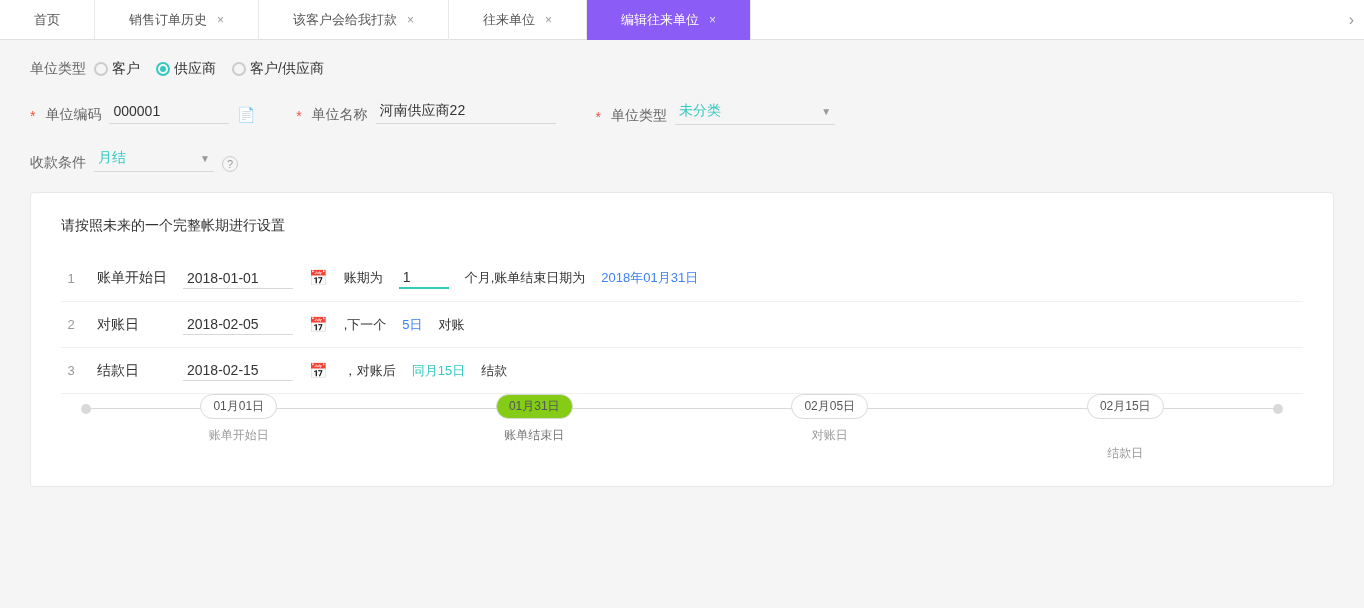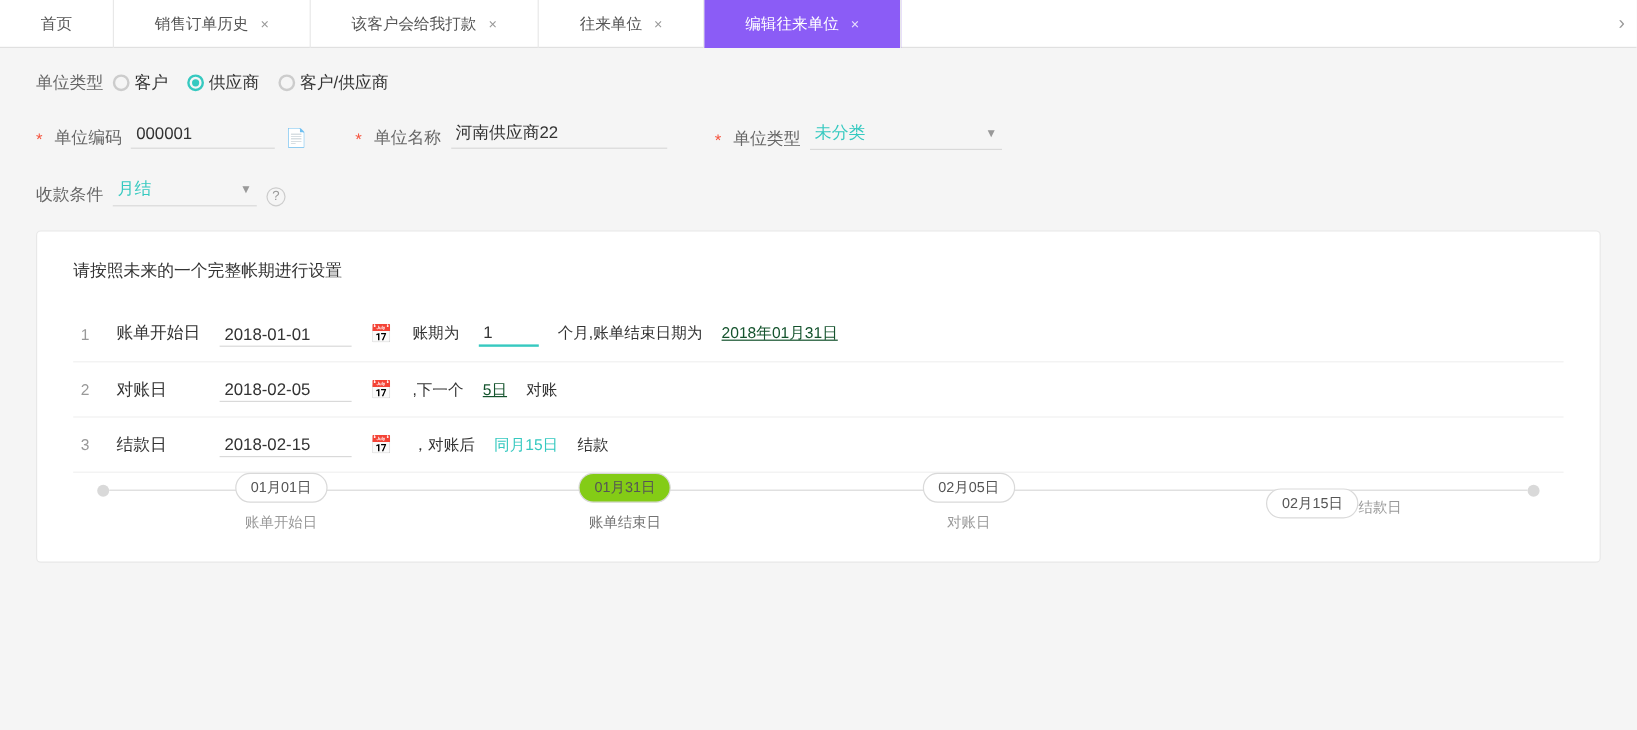--- a/index.html
+++ b/index.html
@@ -201,21 +201,21 @@
       padding: 2px 4px;
       font-size: 14px;
       color: #333;
       width: 50px;
       background: transparent;
     }
     .row-desc {
       color: #333;
       font-size: 13px;
     }
-    .highlight-orange { color: #14532d; text-decoration: underline; }
+    .highlight-orange { color: #3b82f6; }
     .highlight-teal { color: #36c9c0; }
 
     
     .preview-text {
       font-size: 13px;
       color: #333;
       margin-bottom: 24px;
       margin-top: 16px;
       padding: 0 2px;
     }
@@ -355,21 +355,21 @@
             <div style="display:flex;flex-direction:column;align-items:center;">
               <div style="background:#84cc16;border:1px solid #d9d9d9;border-radius:20px;padding:3px 12px;font-size:12px;color:#555;">01月31日</div>
               <div style="font-size:12px;color:#737373;margin-top:8px;">账单结束日</div>
             </div>
 
             <div style="display:flex;flex-direction:column;align-items:center;">
               <div style="background:#fff;border:1px solid #d9d9d9;border-radius:20px;padding:3px 12px;font-size:12px;color:#555;">02月05日</div>
               <div style="font-size:12px;color:#999;margin-top:8px;">对账日</div>
             </div>
 
-            <div style="display:flex;flex-direction:row;align-items:center;">
+            <div style="display:flex;flex-direction:column;align-items:center;gap:18px;">
               <div style="background:#fff;border:1px solid #d9d9d9;border-radius:20px;padding:3px 12px;font-size:12px;color:#555;">02月15日</div>
               <div style="font-size:12px;color:#999;margin-top:8px;">结款日</div>
             </div>
 
           </div>
         </div>
 
         <div style="width:10px;height:10px;border-radius:50%;background:#d9d9d9;margin-top:10px;flex-shrink:0;"></div>
       </div>
     </div>

